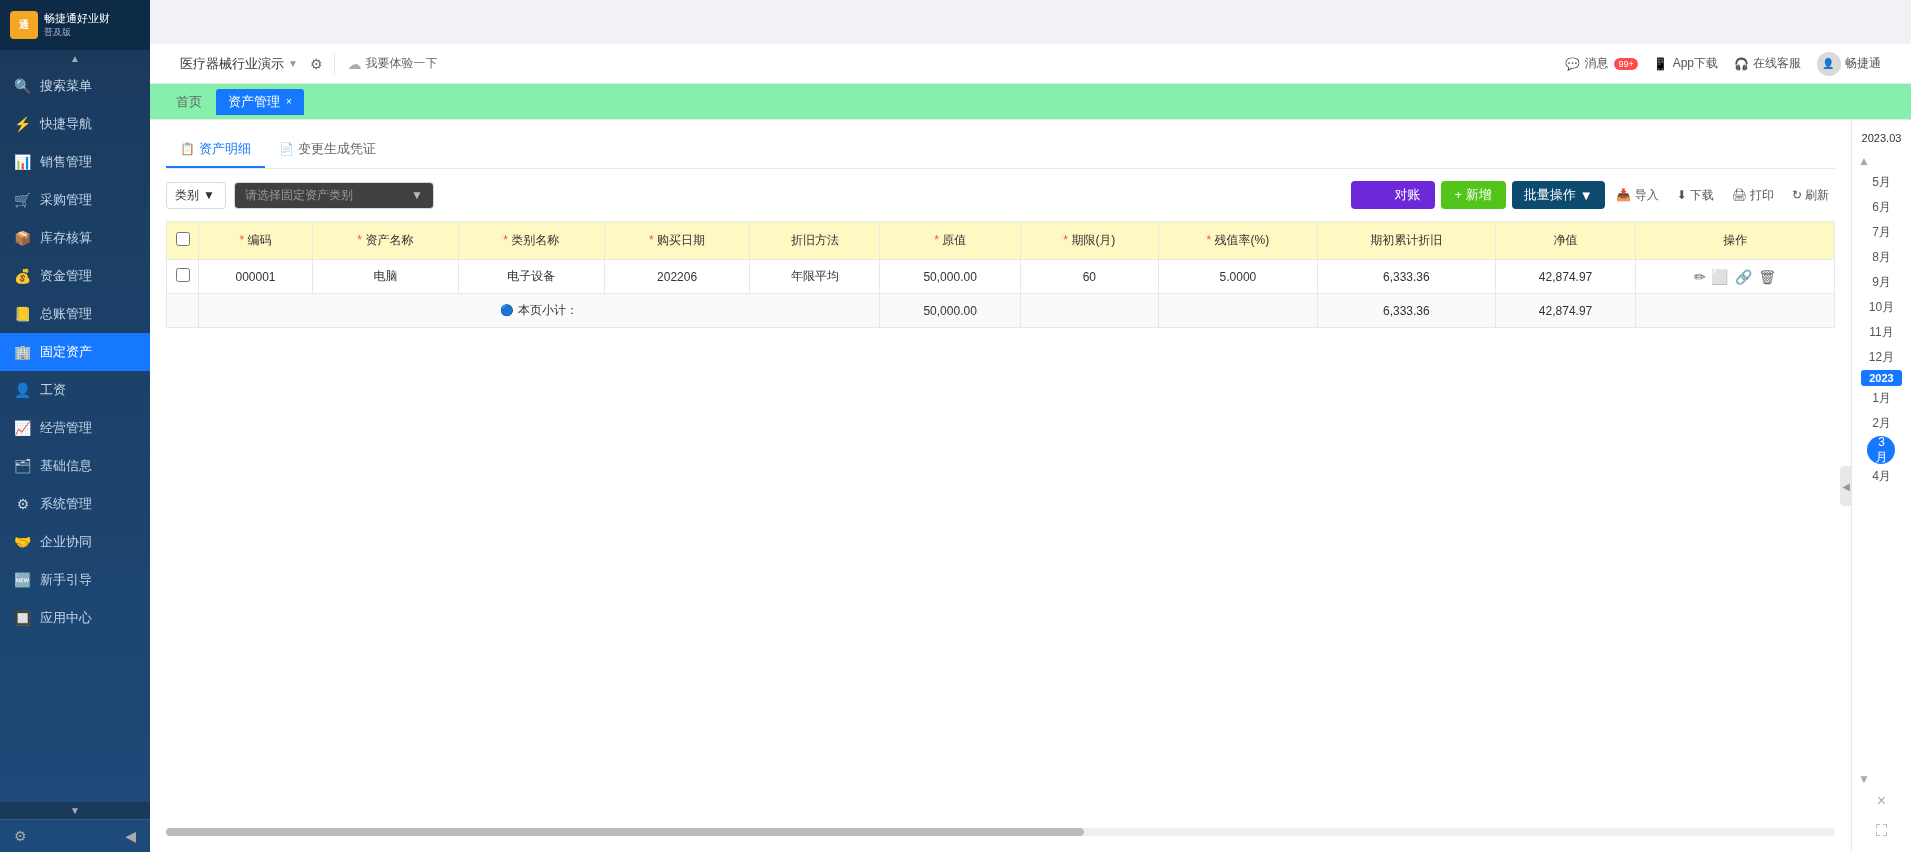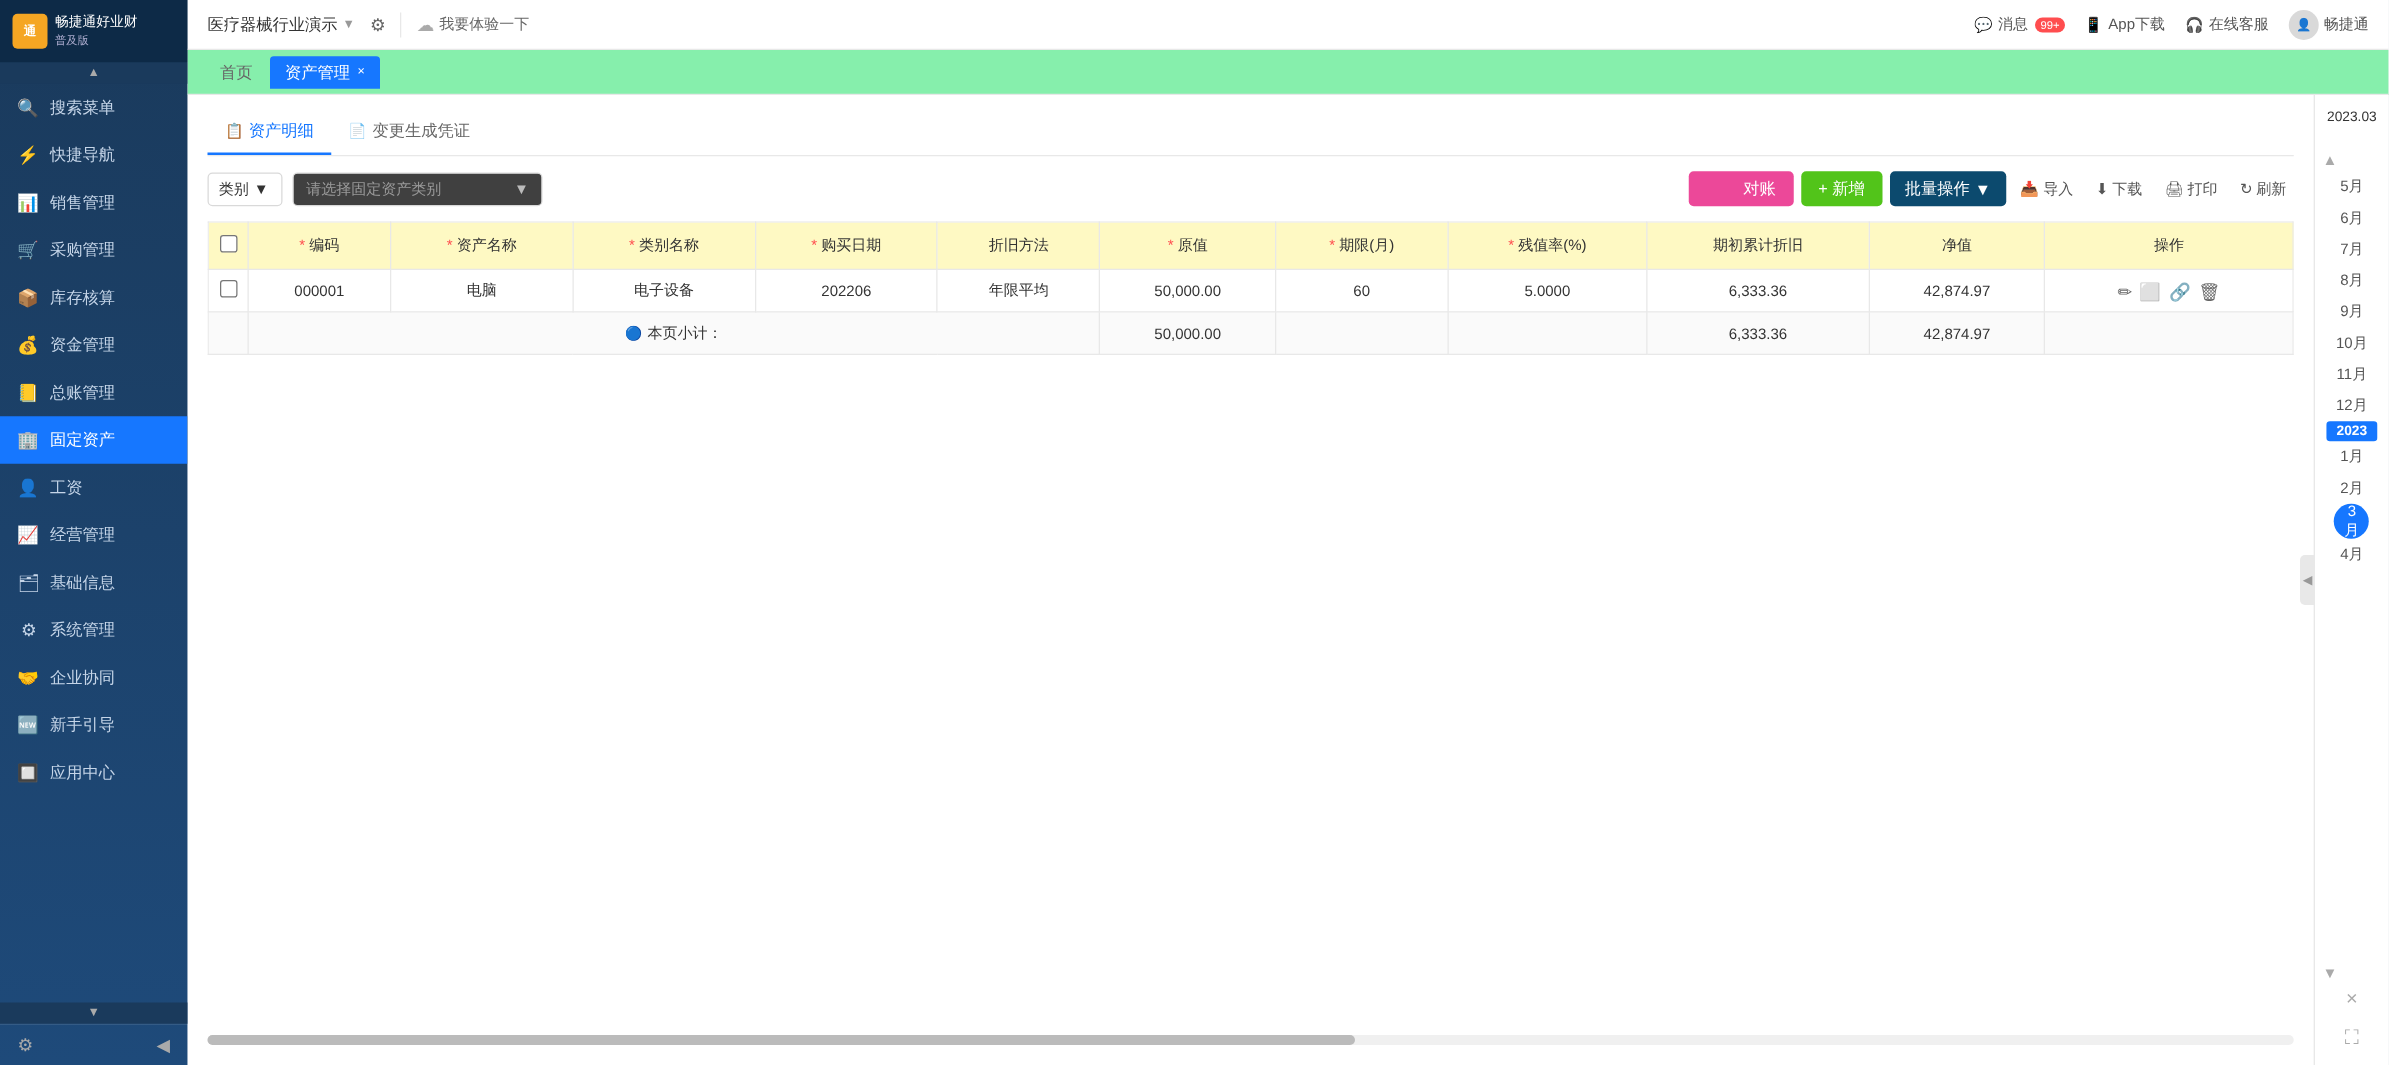--- a/index.html
+++ b/index.html
@@ -59,23 +59,24 @@
       flex-direction: column;
       overflow: hidden;
     }
 
     
     .topbar {
       background: #fff;
       border-bottom: 1px solid #e8e8e8;
       display: flex;
       align-items: center;
-      padding: 0 16px;
+      padding: 0 30px;
       height: 40px;
       gap: 12px;
+      margin-top: 44px;
     }
     .topbar-company {
       display: flex; align-items: center; gap: 4px;
       font-size: 13px; color: #333; cursor: pointer;
     }
     .topbar-company-arrow { color: #999; font-size: 10px; }
     .topbar-settings { color: #666; cursor: pointer; font-size: 14px; }
     .topbar-divider { width: 1px; height: 20px; background: #e8e8e8; }
     .topbar-experience {
       display: flex; align-items: center; gap: 4px;
@@ -161,21 +162,21 @@
     .filter-input {
       display: flex; align-items: center;
       border: 1px solid #d9d9d9; border-radius: 4px;
       padding: 4px 10px; background: #404040;
       font-size: 12px; color: #999; min-width: 200px;
       cursor: pointer;
     }
     .filter-input-arrow { margin-left: auto; color: #bbb; }
 
     .btn { border: none; border-radius: 4px; padding: 5px 14px; cursor: pointer; font-size: 13px; }
-    .btn-primary { background: #ec4899; color: #fff; padding-left: 44px; }
+    .btn-primary { background: #6d28d9; color: #fff; padding-left: 44px; }
     .btn-green { background: #52c41a; color: #fff; }
     .btn-dropdown { display: flex; align-items: center; gap: 4px; background: #0c4a6e; color: #fff; border-radius: 4px; padding: 5px 12px; cursor: pointer; font-size: 13px; border: none; }
     .btn-icon { color: #555; font-size: 12px; display: flex; align-items: center; gap: 3px; cursor: pointer; padding: 4px 6px; }
 
     
     .table-wrap { flex: 1; overflow: auto; }
     table { width: 100%; border-collapse: collapse; font-size: 12px; }
     thead tr { background: #fef9c3; }
     th {
       padding: 10px 8px; text-align: center; border: 1px solid #e8e8e8;
@@ -229,21 +230,21 @@
     }
     .right-panel-toggle {
       position: absolute; left: -12px; top: 50%;
       transform: translateY(-50%);
       width: 12px; height: 40px;
       background: #e8e8e8; border-radius: 4px 0 0 4px;
       display: flex; align-items: center; justify-content: center;
       cursor: pointer; font-size: 10px; color: #999;
     }
     .rp-header {
-      font-size: 11px; color: #333; margin-bottom: 15px;
+      font-size: 11px; color: #333; margin-bottom: 4px;
       text-align: center; padding: 4px;
     }
     .rp-scroll-up, .rp-scroll-down {
       color: #aaa; font-size: 12px; cursor: pointer; padding: 2px;
     }
     .rp-months { display: flex; flex-direction: column; align-items: center; gap: 0; flex: 1; overflow: hidden; }
     .rp-month {
       font-size: 12px; color: #555; padding: 4px 8px; cursor: pointer;
       width: 100%; text-align: center;
     }

